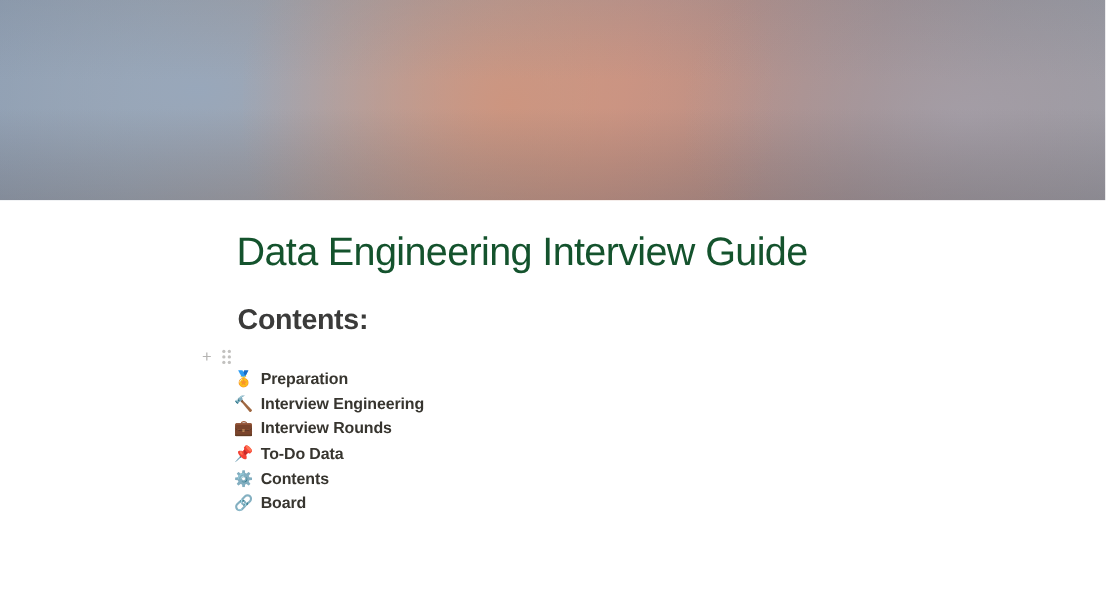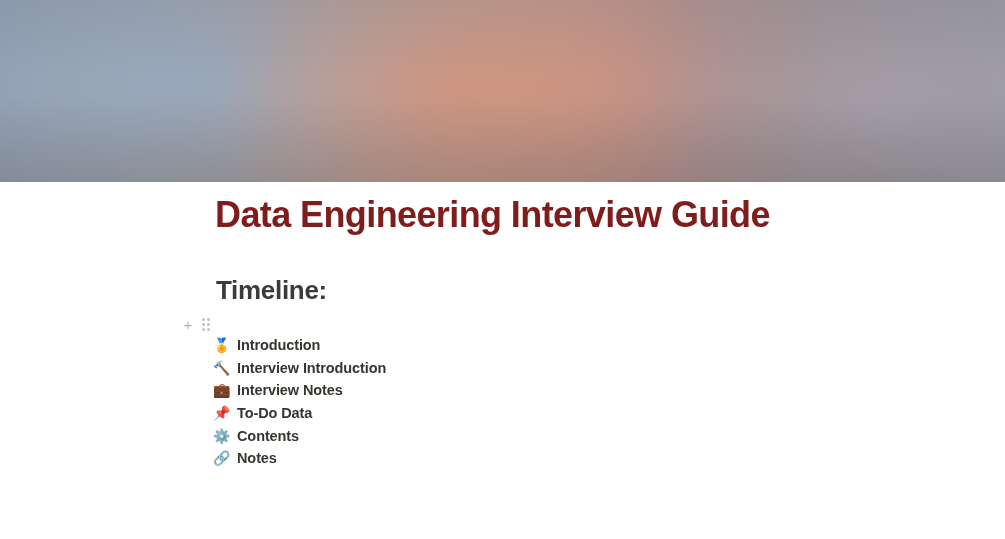--- a/index.html
+++ b/index.html
@@ -87,25 +87,25 @@
   .doc {
     position: absolute;
     left: 0;
     top: 182px;
     width: 1005px;
   }
 
   .title {
     position: absolute;
     left: 215px;
-    top: 11px;
+    top: 25px;
     font-size: 36px;
-    font-weight: 700;
+    font-weight: 400;
     letter-spacing: -0.6px;
-    color: #7f1d1d;
+    color: #14532d;
     line-height: 1.2;
     white-space: nowrap;
   }
 
   .heading {
     position: absolute;
     left: 216px;
     top: 92px;
     font-size: 26px;
     font-weight: 700;
@@ -196,61 +196,61 @@
     <div class="cover-glow-b"></div>
     <div class="cover-glow-c"></div>
     <div class="cover-dark-top"></div>
     <div class="cover-dark-bottom"></div>
   </div>
 
   <div class="doc">
 
     <div class="title">Data Engineering Interview Guide</div>
 
-    <div class="heading">Timeline:</div>
+    <div class="heading">Contents:</div>
 
     <div class="block-handles">
       <div class="handle-plus">+</div>
       <div class="handle-drag">
         <i></i>
         <i></i>
         <i></i>
         <i></i>
         <i></i>
         <i></i>
       </div>
     </div>
 
     <div class="contents-list">
 
       <div class="contents-item">
         <span class="item-emoji">🏅</span>
-        <span class="item-label">Introduction</span>
+        <span class="item-label">Preparation</span>
       </div>
 
       <div class="contents-item">
         <span class="item-emoji">🔨</span>
-        <span class="item-label">Interview Introduction</span>
+        <span class="item-label">Interview Engineering</span>
       </div>
 
       <div class="contents-item">
         <span class="item-emoji">💼</span>
-        <span class="item-label">Interview Notes</span>
+        <span class="item-label">Interview Rounds</span>
       </div>
 
       <div class="contents-item">
         <span class="item-emoji">📌</span>
         <span class="item-label">To-Do Data</span>
       </div>
 
       <div class="contents-item">
         <span class="item-emoji">⚙️</span>
         <span class="item-label">Contents</span>
       </div>
 
       <div class="contents-item">
         <span class="item-emoji">🔗</span>
-        <span class="item-label">Notes</span>
+        <span class="item-label">Board</span>
       </div>
 
     </div>
   </div>
 </div>
 
 </body></html>

